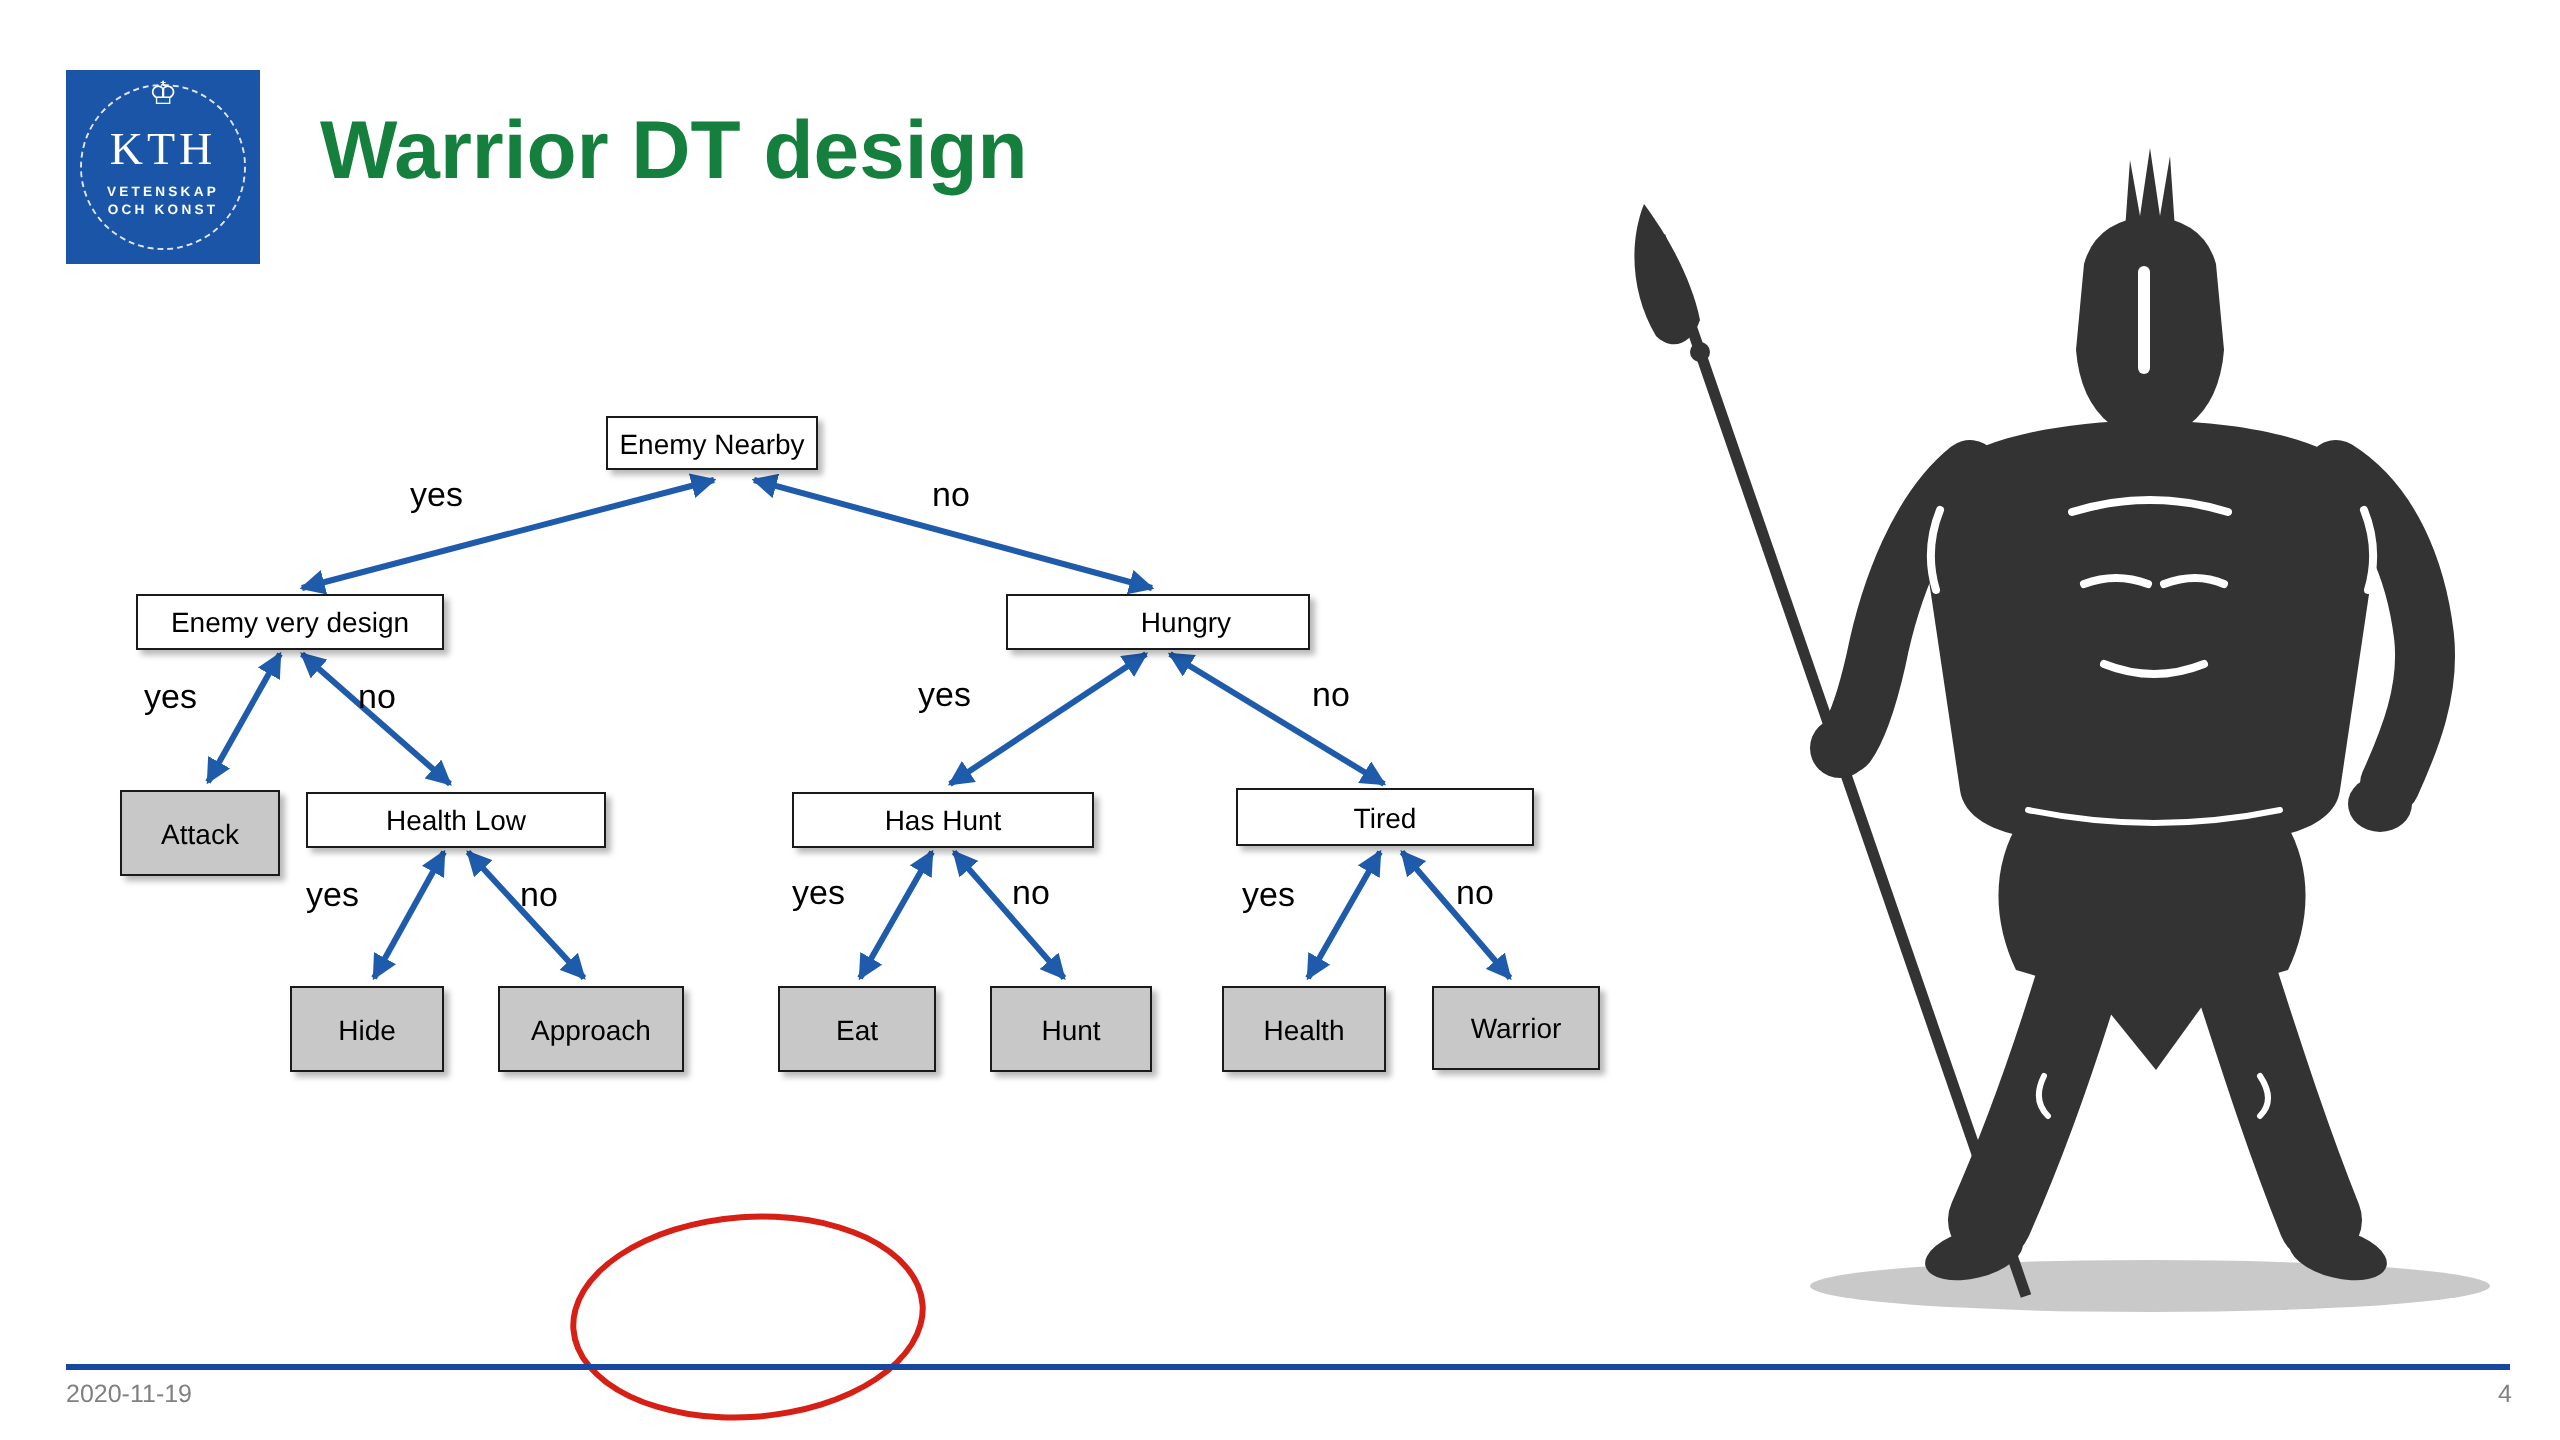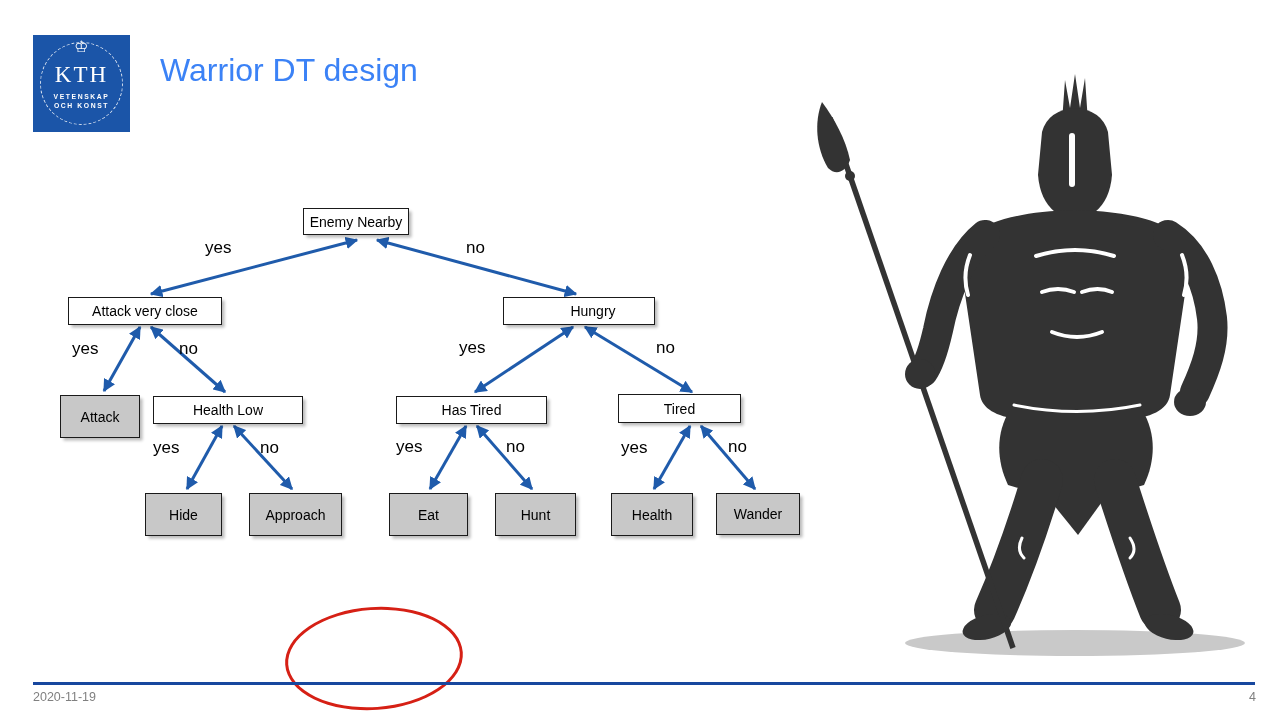--- a/index.html
+++ b/index.html
@@ -15,22 +15,22 @@
   .logo .crown{position:absolute;left:0;right:0;top:4px;font-size:16px;line-height:16px;
         font-family:"DejaVu Sans", sans-serif;}
   .logo .kth{position:absolute;left:0;right:0;top:26px;
         font-family:"Liberation Serif", serif;font-size:23px;line-height:28px;
         letter-spacing:2px;font-weight:400;}
   .logo .sub{position:absolute;left:0;right:0;font-size:6.8px;letter-spacing:1.6px;
         font-weight:bold;line-height:8px;}
   .logo .sub1{top:58px;} .logo .sub2{top:67px;}
 
   
-  .title{position:absolute;left:160px;top:52px;font-size:32px;font-weight:normal;
-        color:#3b82f6;letter-spacing:0px;}
+  .title{position:absolute;left:160px;top:52px;font-size:41px;font-weight:bold;
+        color:#15803d;letter-spacing:0px;}
 
   
   .node{position:absolute;display:flex;align-items:center;justify-content:center;
         font-size:14px;color:#000;border:1.5px solid #1a1a1a;box-sizing:border-box;
         background:var(--decision-bg,#ffffff);
         box-shadow:2.5px 2.5px 3px rgba(0,0,0,0.28);}
   .node.leaf{background:var(--leaf-gray,#c8c8c8);}
   .edge-label{position:absolute;width:50px;font-size:17px;color:#000;}
   svg.edges{position:absolute;left:0;top:0;pointer-events:none;}
   .edge-line{stroke:var(--arrow-blue,#1f5bab);stroke-width:3;fill:none;}
@@ -80,32 +80,32 @@
       <line class="edge-line" x1="573" y1="327" x2="475" y2="392" marker-start="url(#ah)" marker-end="url(#ah)"></line>
       <line class="edge-line" x1="585" y1="327" x2="692" y2="392" marker-start="url(#ah)" marker-end="url(#ah)"></line>
       <line class="edge-line" x1="466" y1="426" x2="430" y2="489" marker-start="url(#ah)" marker-end="url(#ah)"></line>
       <line class="edge-line" x1="477" y1="426" x2="532" y2="489" marker-start="url(#ah)" marker-end="url(#ah)"></line>
       <line class="edge-line" x1="690" y1="426" x2="654" y2="489" marker-start="url(#ah)" marker-end="url(#ah)"></line>
       <line class="edge-line" x1="701" y1="426" x2="755" y2="489" marker-start="url(#ah)" marker-end="url(#ah)"></line>
     </g>
   </svg>
 
   <div class="node" style="left:303px;top:208px;width:106px;height:27px;">Enemy Nearby</div>
-  <div class="node" style="left:68px;top:297px;width:154px;height:28px;">Attack very close</div>
+  <div class="node" style="left:68px;top:297px;width:154px;height:28px;">Enemy very design</div>
   <div class="node" style="left:503px;top:297px;width:152px;height:28px;padding-left:28px;">Hungry</div>
   <div class="node" style="left:153px;top:396px;width:150px;height:28px;">Health Low</div>
-  <div class="node" style="left:396px;top:396px;width:151px;height:28px;">Has Tired</div>
-  <div class="node" style="left:618px;top:394px;width:123px;height:29px;">Tired</div>
+  <div class="node" style="left:396px;top:396px;width:151px;height:28px;">Has Hunt</div>
+  <div class="node" style="left:618px;top:394px;width:149px;height:29px;">Tired</div>
   <div class="node leaf" style="left:60px;top:395px;width:80px;height:43px;">Attack</div>
   <div class="node leaf" style="left:145px;top:493px;width:77px;height:43px;">Hide</div>
   <div class="node leaf" style="left:249px;top:493px;width:93px;height:43px;">Approach</div>
   <div class="node leaf" style="left:389px;top:493px;width:79px;height:43px;">Eat</div>
   <div class="node leaf" style="left:495px;top:493px;width:81px;height:43px;">Hunt</div>
   <div class="node leaf" style="left:611px;top:493px;width:82px;height:43px;">Health</div>
-  <div class="node leaf" style="left:716px;top:493px;width:84px;height:42px;">Wander</div>
+  <div class="node leaf" style="left:716px;top:493px;width:84px;height:42px;">Warrior</div>
 
   <div class="edge-label" style="left:205px;top:238px;">yes</div>
   <div class="edge-label" style="left:466px;top:238px;">no</div>
   <div class="edge-label" style="left:72px;top:339px;">yes</div>
   <div class="edge-label" style="left:179px;top:339px;">no</div>
   <div class="edge-label" style="left:153px;top:438px;">yes</div>
   <div class="edge-label" style="left:260px;top:438px;">no</div>
   <div class="edge-label" style="left:459px;top:338px;">yes</div>
   <div class="edge-label" style="left:656px;top:338px;">no</div>
   <div class="edge-label" style="left:396px;top:437px;">yes</div>

